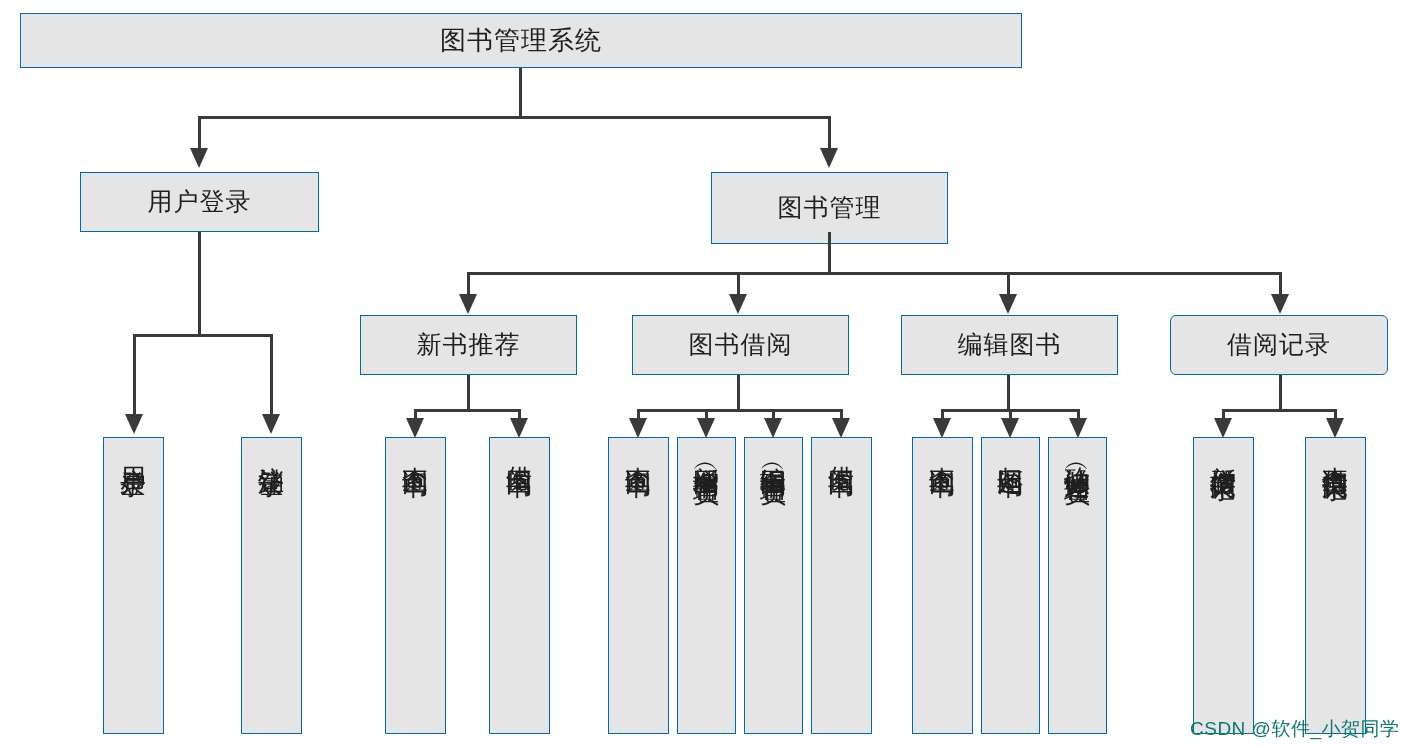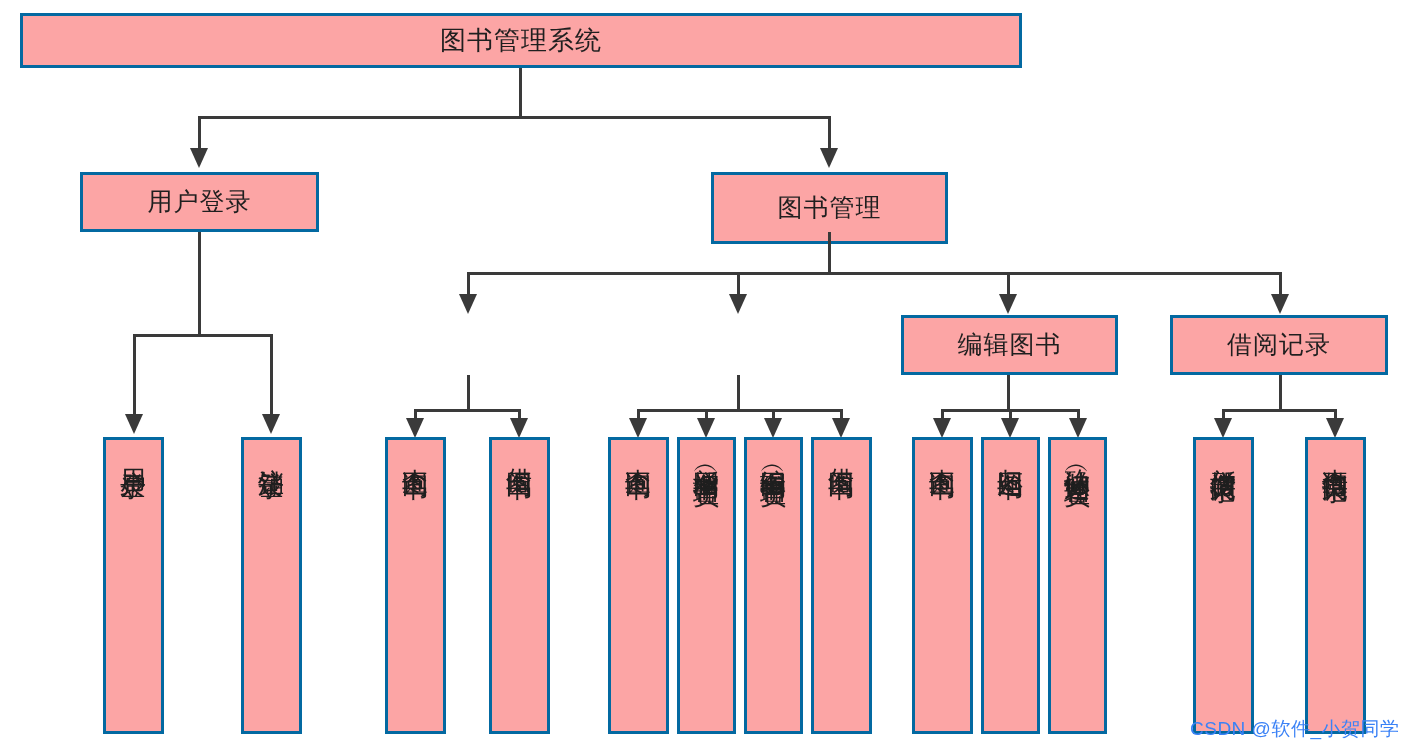--- a/index.html
+++ b/index.html
@@ -14,22 +14,22 @@
     position: relative;
     width: 1405px;
     height: 747px;
     background: #ffffff;
     overflow: hidden;
   }
   
   .node {
     position: absolute;
     box-sizing: border-box;
-    border: 3px solid #0369a1;
-    background: #fca5a5;
+    border: 1px solid #0369a1;
+    background: #e5e5e5;
     display: flex;
     align-items: center;
     justify-content: center;
     color: #1f1f1f;
   }
   .node .label {
     display: block;
     text-align: center;
     line-height: 1.35;
     white-space: pre-wrap;
@@ -65,21 +65,21 @@
     width: 0;
     height: 0;
     border-left: 9px solid transparent;
     border-right: 9px solid transparent;
     border-top: 20px solid #3a3a3a;
   }
   
   .watermark {
     position: absolute;
     font-size: 19px;
-    color: #3b82f6;
+    color: #0f766e;
     white-space: nowrap;
     letter-spacing: 0.5px;
   }
 </style>
 </head>
 <body>
 
 <div id="canvas">
 
   <div class="node horiz root" style="left:20px; top:13px; width:1002px; height:55px;">
@@ -113,24 +113,30 @@
   <div class="ln h" style="left:467px; top:272px; width:815px;"></div>
   <div class="ln v" style="left:467px; top:272px; height:24px;"></div>
   <div class="arrow" style="left:459px; top:294px;"></div>
   <div class="ln v" style="left:737px; top:272px; height:24px;"></div>
   <div class="arrow" style="left:729px; top:294px;"></div>
   <div class="ln v" style="left:1007px; top:272px; height:24px;"></div>
   <div class="arrow" style="left:999px; top:294px;"></div>
   <div class="ln v" style="left:1279px; top:272px; height:24px;"></div>
   <div class="arrow" style="left:1271px; top:294px;"></div>
 
+  <div class="node horiz" style="left:360px; top:315px; width:217px; height:60px;">
+    <span class="label">新书推荐</span>
+  </div>
+  <div class="node horiz" style="left:632px; top:315px; width:217px; height:60px;">
+    <span class="label">图书借阅</span>
+  </div>
   <div class="node horiz" style="left:901px; top:315px; width:217px; height:60px;">
     <span class="label">编辑图书</span>
   </div>
-  <div class="node horiz" style="left:1170px; top:315px; width:218px; height:60px;">
+  <div class="node horiz" style="left:1170px; top:315px; width:218px; height:60px;border-radius:6px;">
     <span class="label">借阅记录</span>
   </div>
 
   <div class="ln v" style="left:467px; top:375px; height:36px;"></div>
   <div class="ln h" style="left:414px; top:409px; width:107px;"></div>
   <div class="ln v" style="left:414px; top:409px; height:12px;"></div>
   <div class="arrow" style="left:406px; top:418px;"></div>
   <div class="ln v" style="left:518px; top:409px; height:12px;"></div>
   <div class="arrow" style="left:510px; top:418px;"></div>
 

